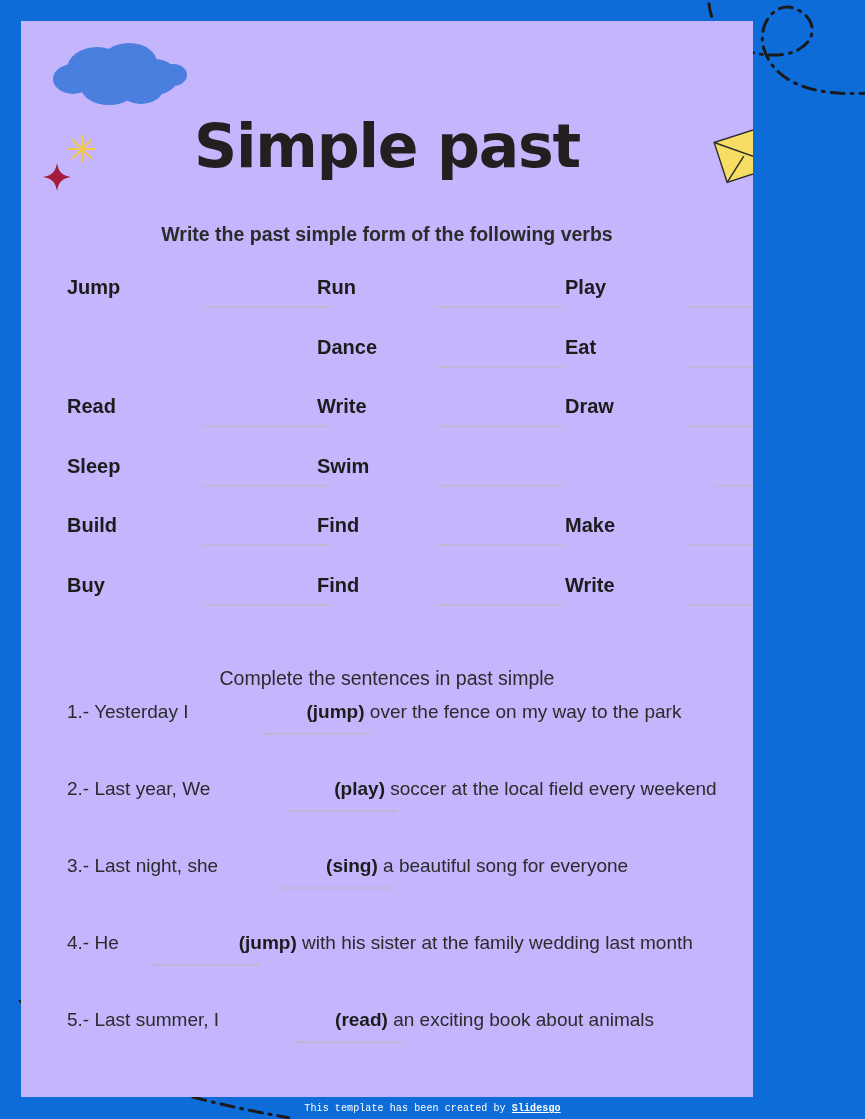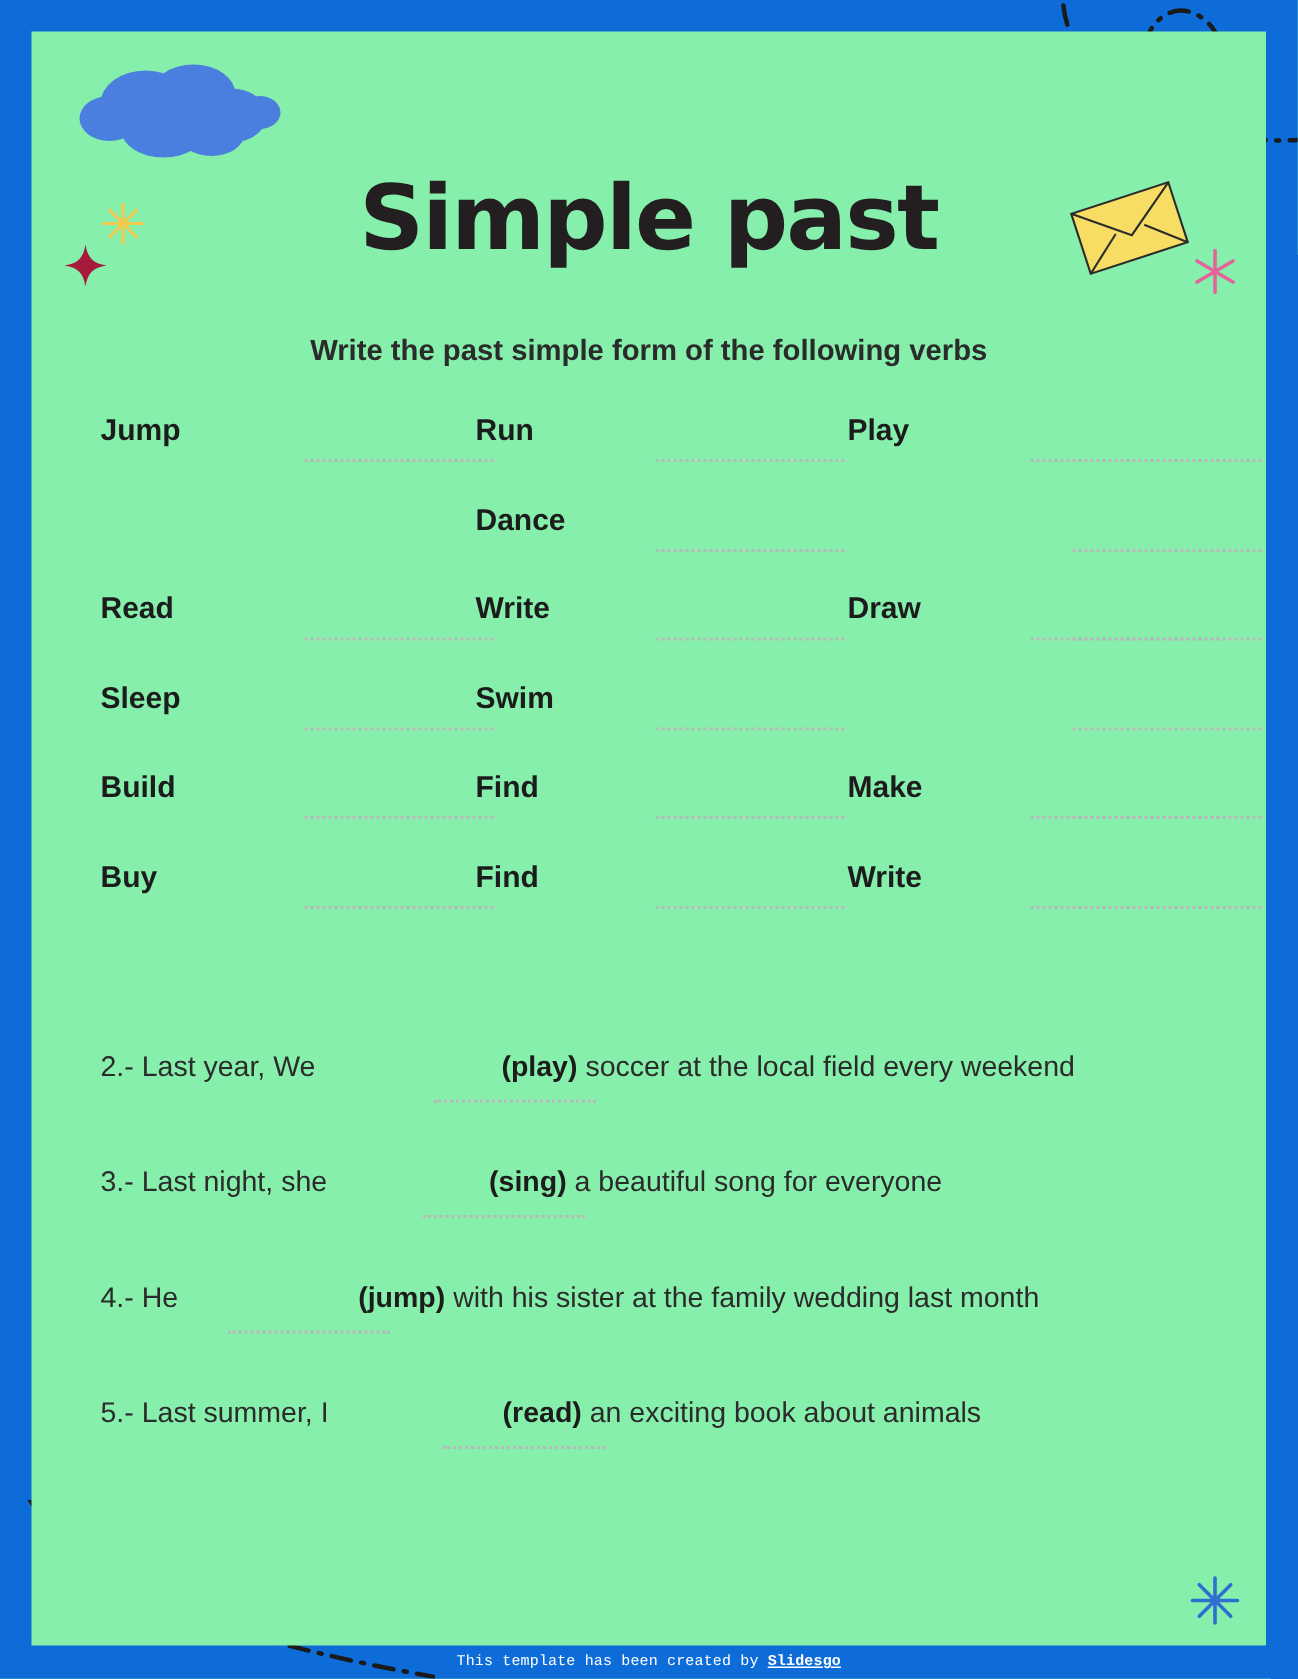--- a/index.html
+++ b/index.html
@@ -20,23 +20,23 @@
     height: 1119px;
     background: #0d6cd8;
     overflow: hidden;
   }
 
   
   #page {
     position: absolute;
     left: 21px;
     top: 21px;
-    width: 823px;
+    width: 732px;
     height: 1076px;
-    background: #86efac;
+    background: #c4b5fd;
     overflow: hidden;
   }
 
   
   .deco { position: absolute; pointer-events: none; }
 
   #cloud { left: 28px; top: 20px; width: 140px; height: 68px; }
   #envelope { left: 690px; top: 96px; width: 84px; height: 70px; }
   #curve-top { left: 660px; top: -25px; width: 210px; height: 190px; }
   #curve-bottom { left: -10px; top: 1000px; width: 300px; height: 125px; }
@@ -253,20 +253,24 @@
           </div>
           <div class="verb-cell c3">
             <span class="verb-blank"></span>
           </div>
         </div>
         <div class="verb-row">
           <div class="verb-cell c1">
             <span class="verb-word">Dance</span>
             <span class="verb-blank"></span>
           </div>
+          <div class="verb-cell c2">
+            <span class="verb-word">Eat</span>
+            <span class="verb-blank"></span>
+          </div>
           <div class="verb-cell c3">
             <span class="verb-blank"></span>
           </div>
         </div>
         <div class="verb-row">
           <div class="verb-cell c0">
             <span class="verb-word">Read</span>
             <span class="verb-blank"></span>
           </div>
           <div class="verb-cell c1">
@@ -323,21 +327,23 @@
           <div class="verb-cell c2">
             <span class="verb-word">Write</span>
             <span class="verb-blank"></span>
           </div>
           <div class="verb-cell c3">
             <span class="verb-blank"></span>
           </div>
         </div>
       </div>
 
+    <p id="sentence-heading">Complete the sentences in past simple</p>
     <div id="sentences">
+        <div class="sentence"><span>1.-</span> <span class="s-lead">Yesterday I</span><span class="s-gap" style="width: 118px;"></span><span class="s-verb">(jump)</span> <span class="s-tail">over the fence on my way to the park</span><span class="s-blank" style="left: 196px;"></span></div>
         <div class="sentence"><span>2.-</span> <span class="s-lead">Last year, We</span><span class="s-gap" style="width: 124px;"></span><span class="s-verb">(play)</span> <span class="s-tail">soccer at the local field every weekend</span><span class="s-blank" style="left: 222px;"></span></div>
         <div class="sentence"><span>3.-</span> <span class="s-lead">Last night, she</span><span class="s-gap" style="width: 108px;"></span><span class="s-verb">(sing)</span> <span class="s-tail">a beautiful song for everyone</span><span class="s-blank" style="left: 215px;"></span></div>
         <div class="sentence"><span>4.-</span> <span class="s-lead">He</span><span class="s-gap" style="width: 120px;"></span><span class="s-verb">(jump)</span> <span class="s-tail">with his sister at the family wedding last month</span><span class="s-blank" style="left: 85px;"></span></div>
         <div class="sentence"><span>5.-</span> <span class="s-lead"> Last summer, I</span><span class="s-gap" style="width: 116px;"></span><span class="s-verb">(read)</span> <span class="s-tail">an exciting book about animals</span><span class="s-blank" style="left: 228px;"></span></div>
       </div>
 
   </div>
 
   <div id="footer">
     <span>This template has been created by</span>

